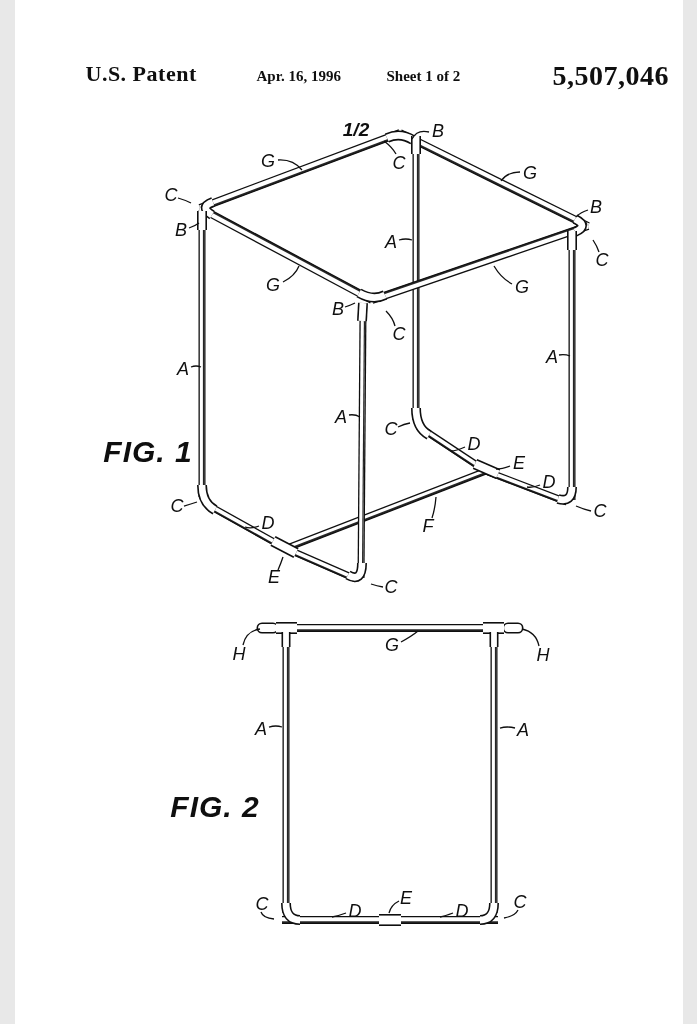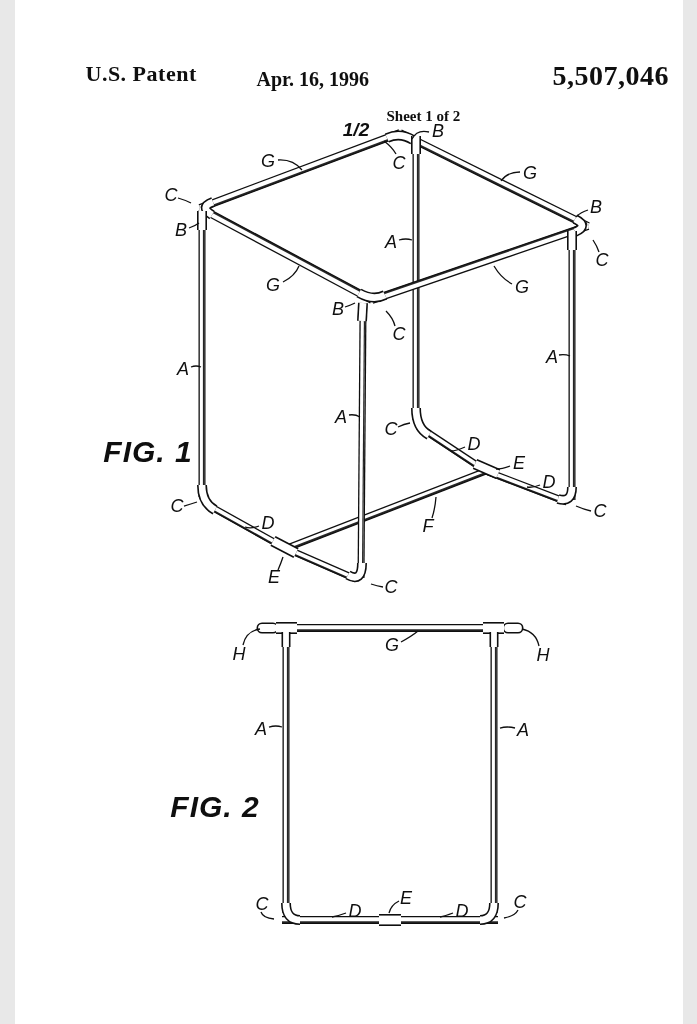--- a/index.html
+++ b/index.html
@@ -4,22 +4,22 @@
 <style>
   html,body{margin:0;padding:0;background:#e8e8e8;}
   .page{
     position:relative;width:668px;height:1024px;margin:0 auto;
     background:#ffffff;overflow:hidden;
     font-family:"Liberation Serif",serif;color:#0f0f0f;
   }
   .hdr{position:absolute;left:0;top:0;width:697px;height:100px;}
   .hdr span{position:absolute;white-space:nowrap;font-weight:bold;}
   .hdr-title{left:71px;top:61px;font-size:22px;letter-spacing:.5px;}
-  .hdr-date{left:242px;top:68px;font-size:20px;}
-  .hdr-sheet{left:372px;top:68px;font-size:15px;margin-top:40px;}
+  .hdr-date{left:242px;top:68px;font-size:15px;}
+  .hdr-sheet{left:372px;top:68px;font-size:15px;}
   .hdr-patno{left:538px;top:60px;font-size:28px;letter-spacing:.5px;}
   svg.art{position:absolute;left:0;top:0;}
   .part-label{font:italic 18px "Liberation Sans",sans-serif;fill:#0f0f0f;dominant-baseline:central;}
   .part-note{font:italic 700 19px "Liberation Sans",sans-serif;fill:#0f0f0f;dominant-baseline:central;}
   .fig-caption{font:italic 700 30px "Liberation Sans",sans-serif;fill:#0f0f0f;dominant-baseline:central;letter-spacing:1px;}
   .leader{fill:none;stroke:#0f0f0f;stroke-width:1.3;}
 </style>
 </head>
 <body>
 

